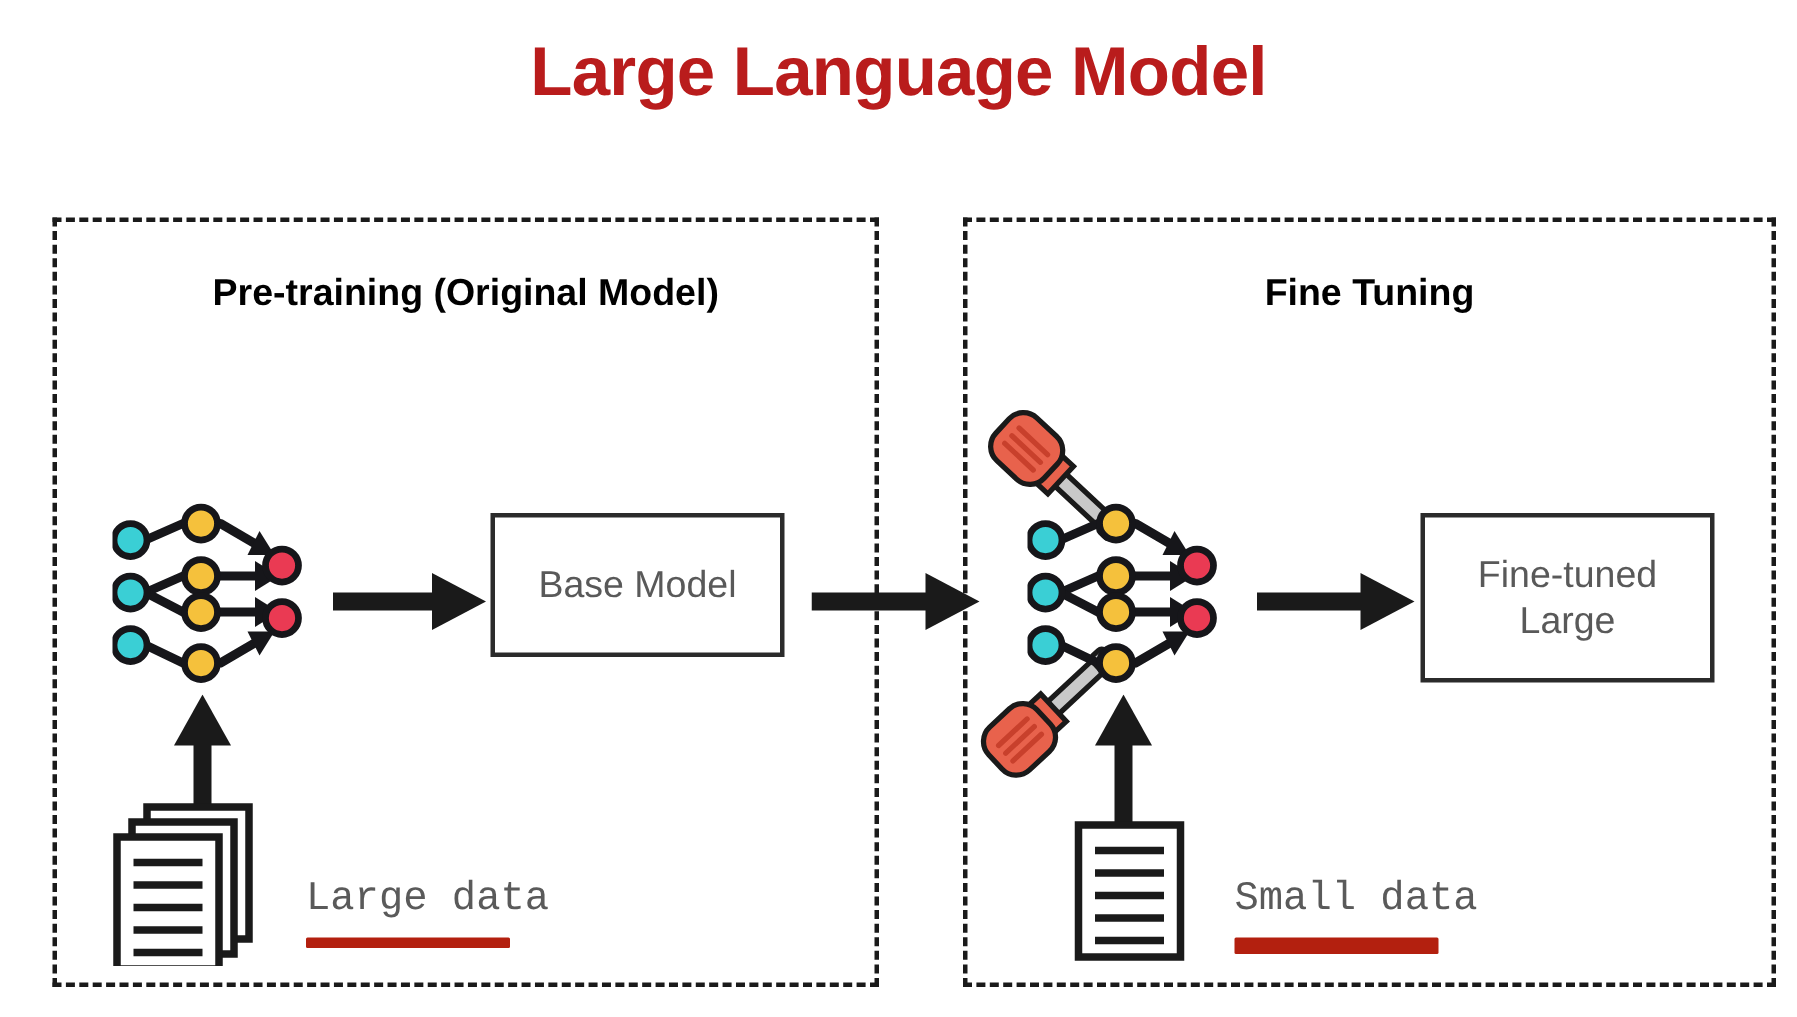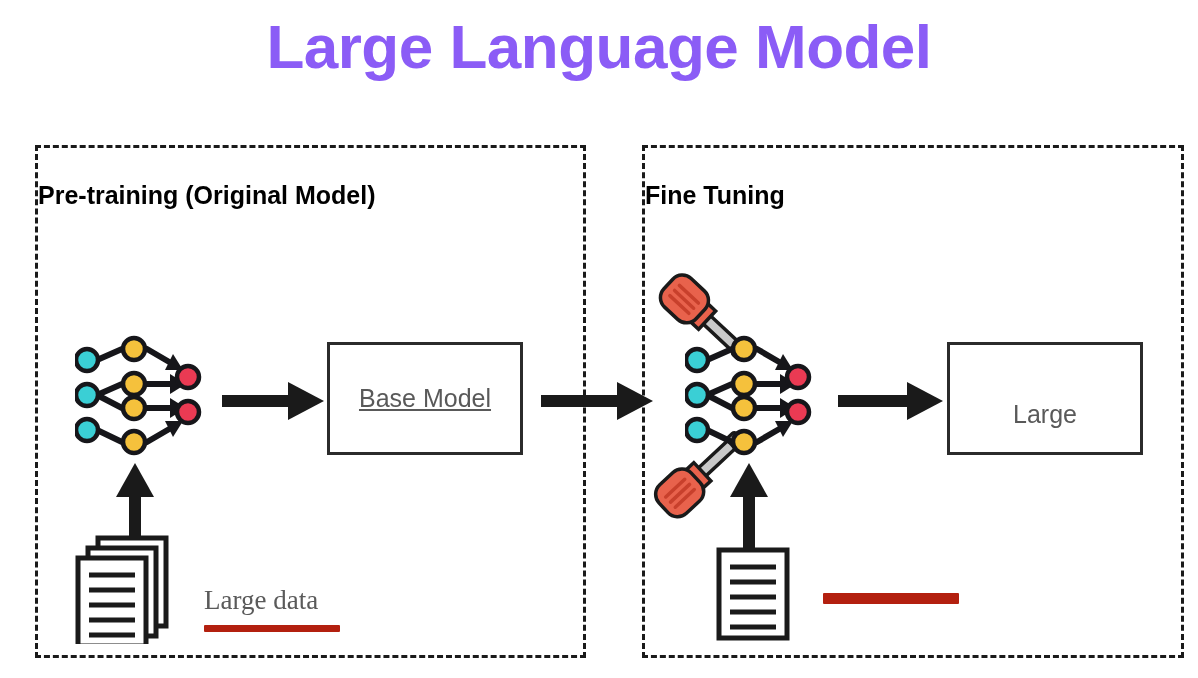--- a/index.html
+++ b/index.html
@@ -17,43 +17,44 @@
 
   
   #page-title {
     position: absolute;
     top: 8px;
     left: 0;
     width: 1198px;
     text-align: center;
     font-family: "Liberation Sans", sans-serif;
     font-weight: bold;
-    font-size: 62px;
+    font-size: 46px;
     letter-spacing: -0.5px;
-    color: #8b5cf6;
+    color: #b91c1c;
     line-height: 78px;
   }
 
   
   .panel {
     position: absolute;
     top: 145px;
     height: 513px;
     border: 3px dashed #1a1a1a;
     box-sizing: border-box;
     background: transparent;
   }
   #panel-pretraining { left: 35px;  width: 551px; }
   #panel-finetuning  { left: 642px; width: 542px; }
 
   .panel-title {
     position: absolute;
     top: 33px;
     left: 0;
     width: 100%;
+    text-align: center;
     font-family: "Liberation Sans", sans-serif;
     font-weight: bold;
     font-size: 25px;
     color: #000000;
   }
 
   
   .model-box {
     position: absolute;
     border: 3px solid #2b2b2b;
@@ -62,21 +63,21 @@
     display: flex;
     align-items: center;
     justify-content: center;
     text-align: center;
     color: #595959;
     font-family: "Liberation Sans", sans-serif;
     font-size: 25px;
     line-height: 31px;
     font-weight: 400;
   }
-  #base-model-box      { left: 327px; top: 342px; width: 196px; height: 113px; text-decoration: underline; }
+  #base-model-box      { left: 327px; top: 342px; width: 196px; height: 96px; }
   #fine-tuned-model-box{ left: 947px; top: 342px; width: 196px; height: 113px; }
 
   
   .nn { position: absolute; }
   #nn-left  { left: 75px;  top: 332px; width: 135px; height: 125px; }
   #nn-right { left: 685px; top: 332px; width: 135px; height: 125px; }
 
   
   .arrow-svg { position: absolute; }
   #arrow-net-to-base     { left: 222px; top: 378px;  width: 104px; height: 46px; }
@@ -89,21 +90,21 @@
   .docs { position: absolute; }
   #docs-large { left: 62px;  top: 534px; width: 124px; height: 110px; }
   #docs-small { left: 714px; top: 546px; width: 80px;  height: 98px; }
 
   
   .data-label-wrap { position: absolute; }
   #label-large-data { left: 204px; top: 584px; }
   #label-small-data { left: 823px; top: 584px; }
 
   .data-label-text {
-    font-family: Liberation Serif, serif;
+    font-family: Liberation Mono, monospace;
     font-size: 27px;
     color: #5a5a5a;
     white-space: nowrap;
     line-height: 32px;
   }
   .data-underline {
     margin-top: 9px;
     background: #b3200f;
     border-radius: 1px;
   }
@@ -267,21 +268,21 @@
   </g>
 </svg>
 
 <svg class="arrow-svg" id="arrow-net-to-finetuned" viewBox="0 0 107 46">
   <rect x="0" y="17" width="75" height="12" fill="#1a1a1a"></rect>
   <polygon points="69,4 69,42 105,23" fill="#1a1a1a"></polygon>
 </svg>
 
 <div class="model-box" id="fine-tuned-model-box">
   <span>
-    <br>
+    <span>Fine-tuned</span><br>
     <span>Large</span>
   </span>
 </div>
 
 <svg class="arrow-svg" id="arrow-docs-up-right" viewBox="0 0 46 85">
   <rect x="17" y="26" width="12" height="59" fill="#1a1a1a"></rect>
   <polygon points="23,0 4,34 42,34" fill="#1a1a1a"></polygon>
 </svg>
 
 <svg class="docs" id="docs-small" viewBox="0 0 80 98">
@@ -289,14 +290,15 @@
   <g stroke="#1a1a1a" stroke-width="5" stroke-linecap="butt">
     <line x1="16" y1="21" x2="62" y2="21"></line>
     <line x1="16" y1="36" x2="62" y2="36"></line>
     <line x1="16" y1="51" x2="62" y2="51"></line>
     <line x1="16" y1="66" x2="62" y2="66"></line>
     <line x1="16" y1="81" x2="62" y2="81"></line>
   </g>
 </svg>
 
 <div class="data-label-wrap" id="label-small-data">
+  <div class="data-label-text">Small data</div>
   <div class="data-underline" id="underline-small"></div>
 </div>
 
 </body></html>

